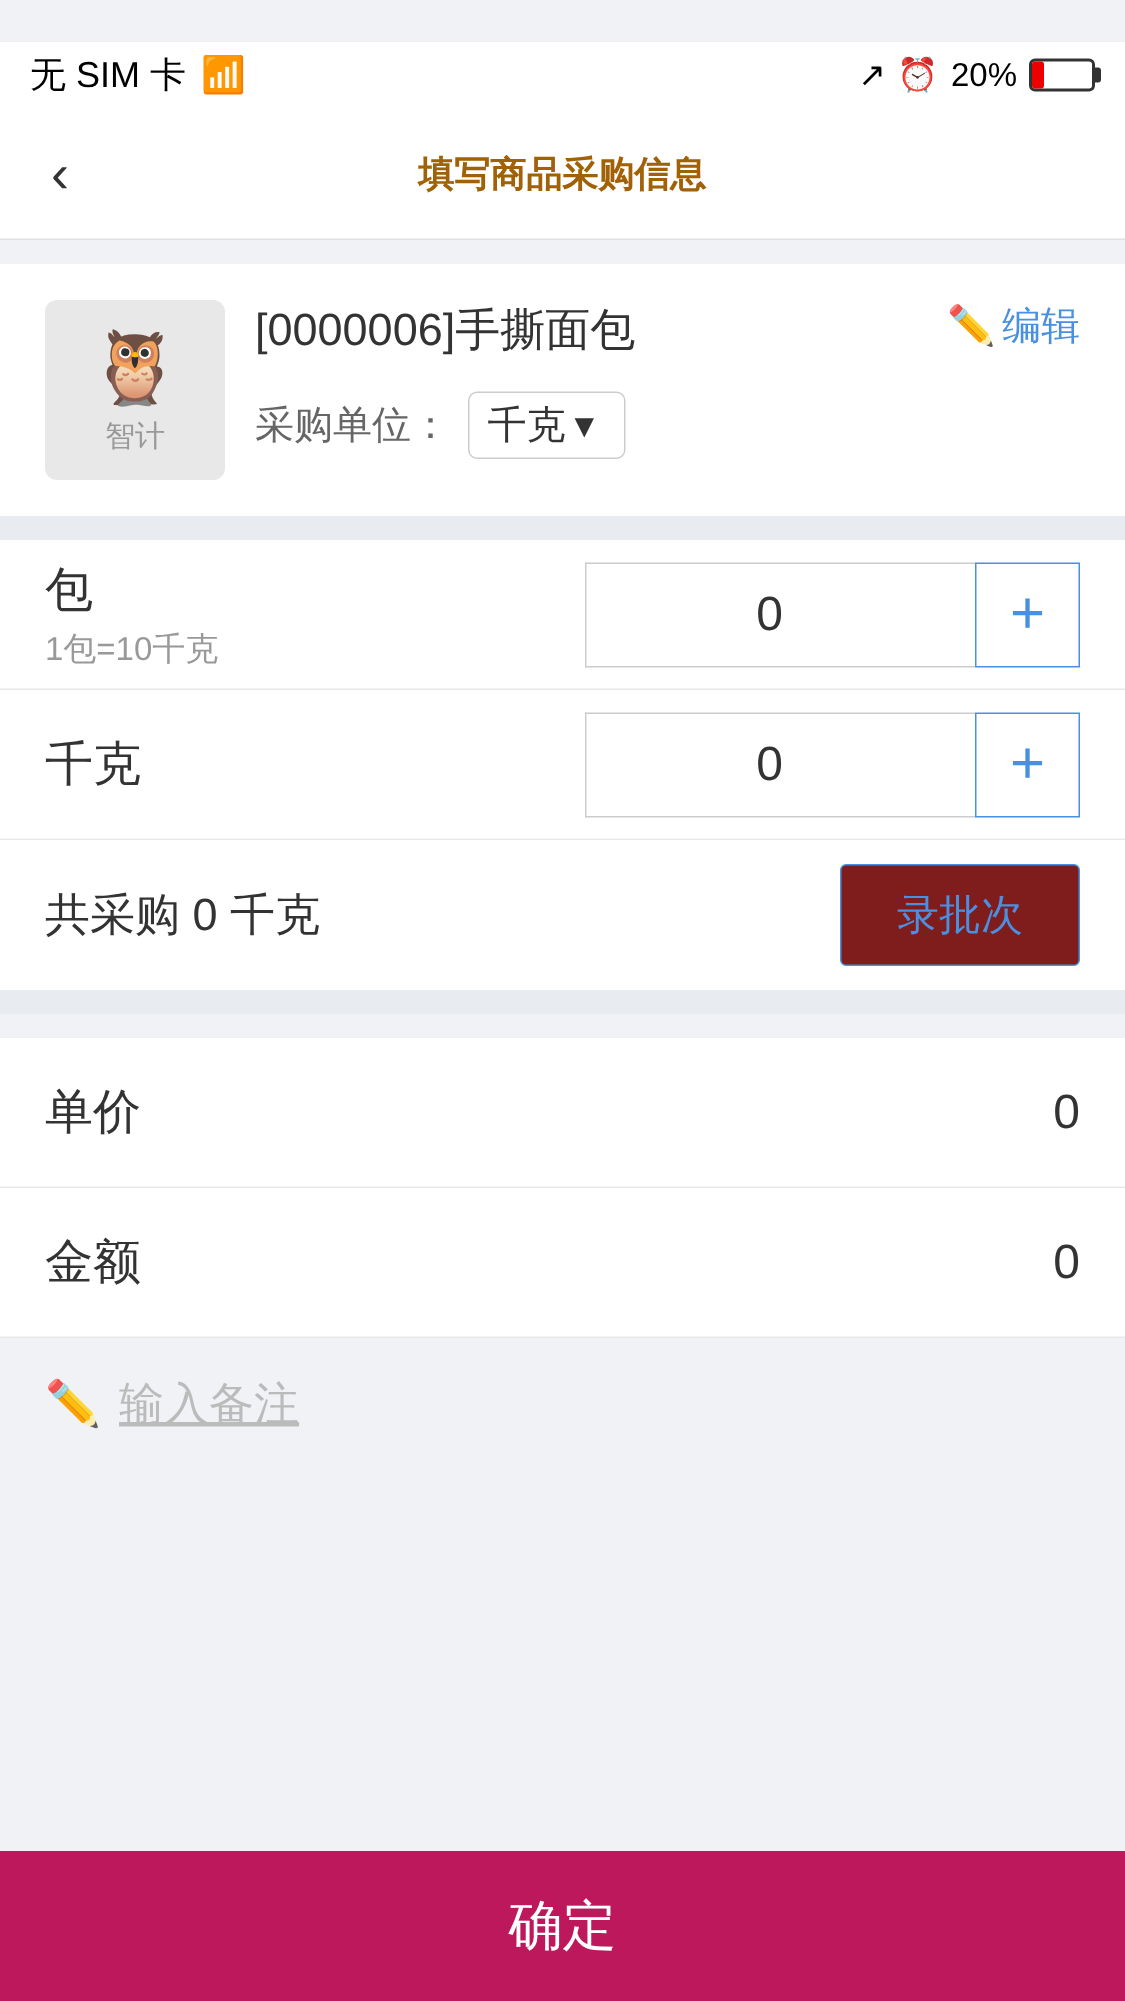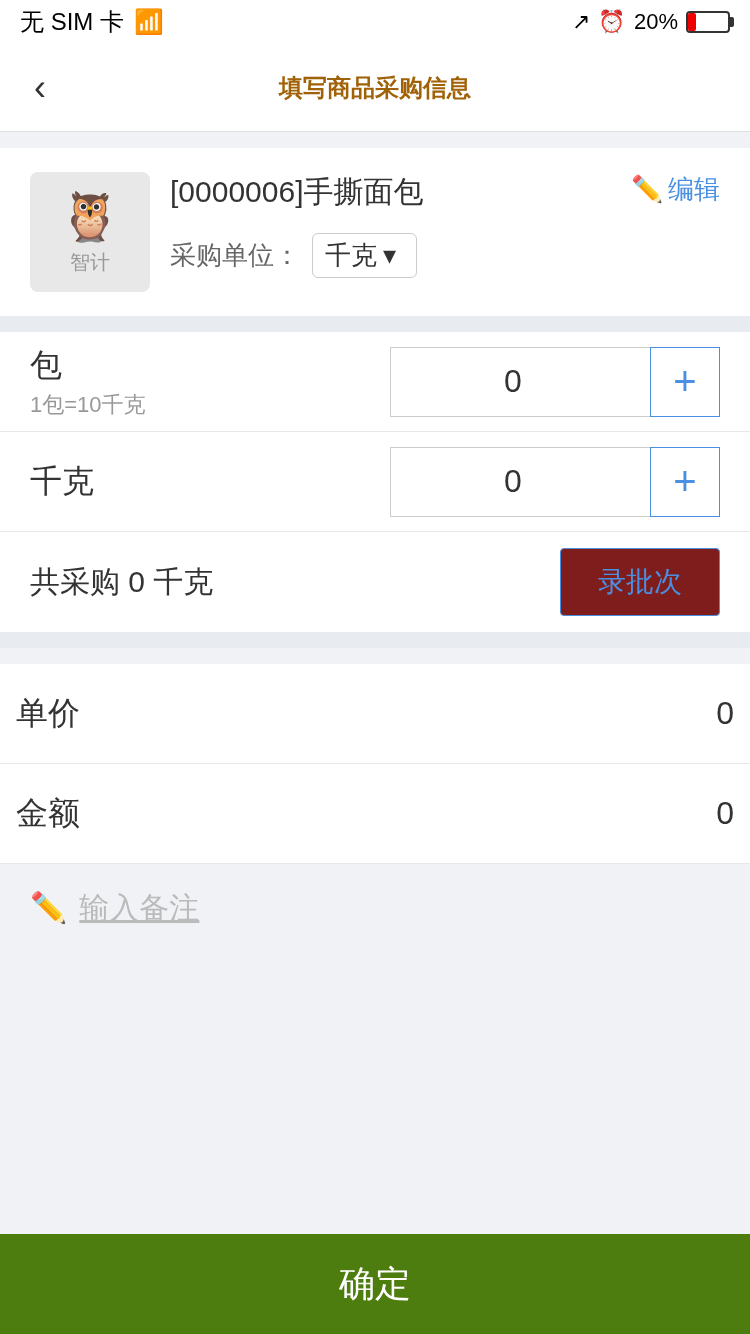--- a/index.html
+++ b/index.html
@@ -17,20 +17,21 @@
     .status-bar {
       width: 750px;
       height: 44px;
       background: #fff;
       display: flex;
       align-items: center;
       justify-content: space-between;
       padding: 0 20px;
       font-size: 24px;
       color: #000;
+      margin-top: 28px;
     }
     .status-left { display: flex; align-items: center; gap: 10px; }
     .status-center { font-size: 28px; font-weight: 500; }
     .status-right { display: flex; align-items: center; gap: 8px; font-size: 22px; }
     .battery {
       width: 44px; height: 22px;
       border: 2px solid #333;
       border-radius: 4px;
       position: relative;
       display: flex; align-items: center;
@@ -256,21 +257,21 @@
 
     
     .info-section {
       background: #fff;
       margin-top: 16px;
     }
     .info-row {
       display: flex;
       align-items: center;
       justify-content: space-between;
-      padding: 0 16px;
+      padding: 0 30px;
       height: 100px;
       border-bottom: 1px solid #e8e8e8;
     }
     .info-row-label {
       font-size: 32px;
       color: #333;
       font-weight: 500;
     }
     .info-row-value {
       font-size: 32px;
@@ -301,21 +302,21 @@
     .empty-space {
       background: #f0f2f5;
       flex: 1;
       min-height: 300px;
     }
 
     
     .confirm-btn {
       width: 750px;
       height: 100px;
-      background: #4d7c0f;
+      background: #be185d;
       color: #fff;
       font-size: 36px;
       display: flex;
       align-items: center;
       justify-content: center;
       cursor: pointer;
       position: fixed;
       bottom: 0;
       left: 0;
     }

